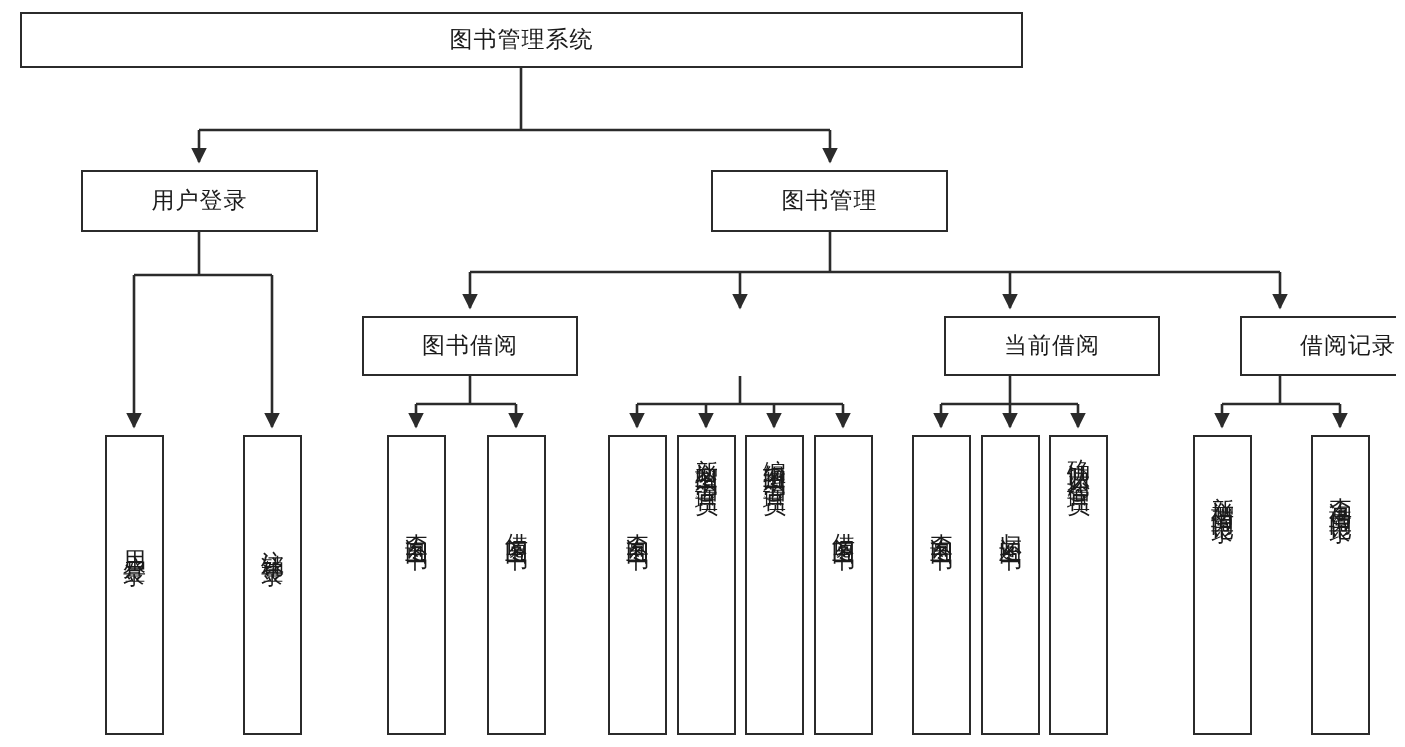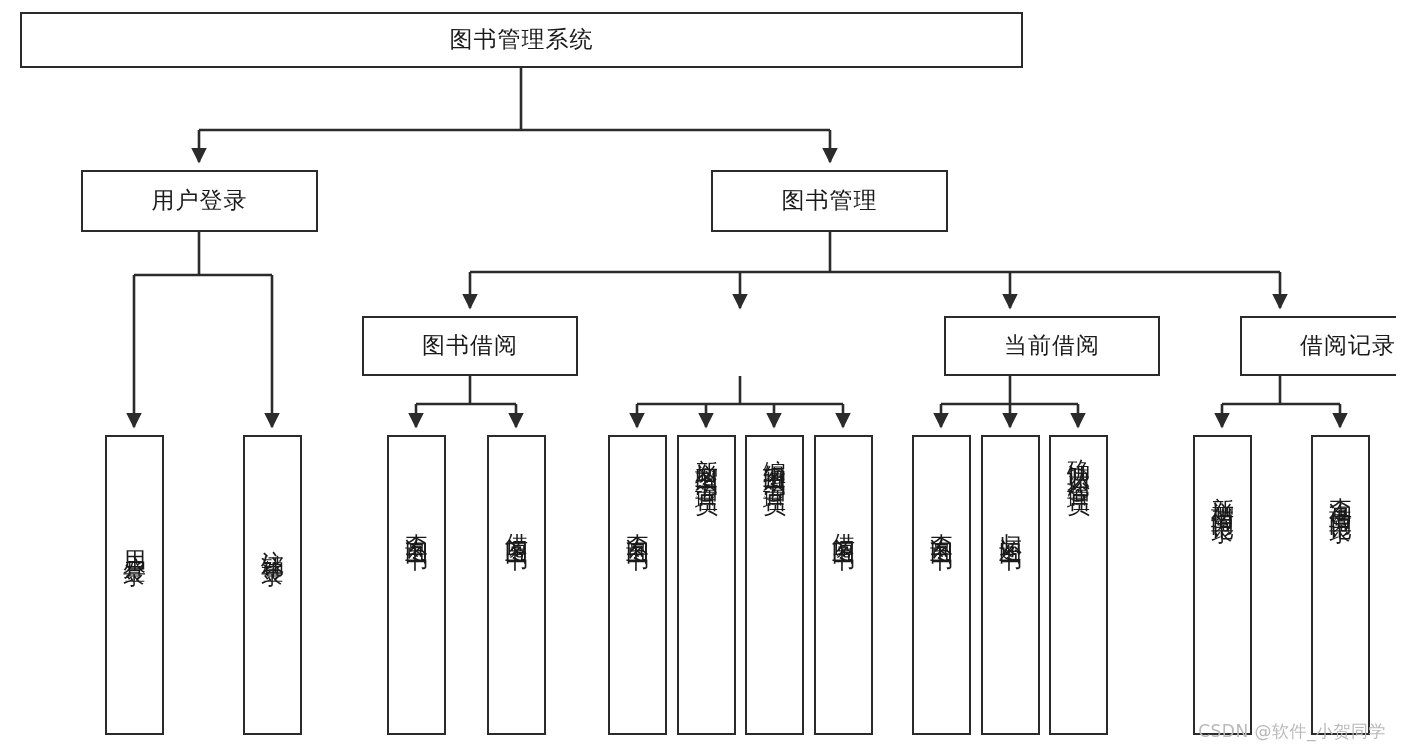--- a/index.html
+++ b/index.html
@@ -184,15 +184,14 @@
     <span class="label">确认归还（管理员）</span>
   </div>
 
   <div class="node v" style="left:1193px;top:435px;width:59px;height:300px;padding-top:42px;">
     <span class="label">新增借阅记录</span>
   </div>
   <div class="node v" style="left:1311px;top:435px;width:59px;height:300px;padding-top:42px;">
     <span class="label">查询借阅记录</span>
   </div>
 
-  <div id="watermark">CSDN @软件_小贺同学</div>
 
 </div>
 
 </body></html>

